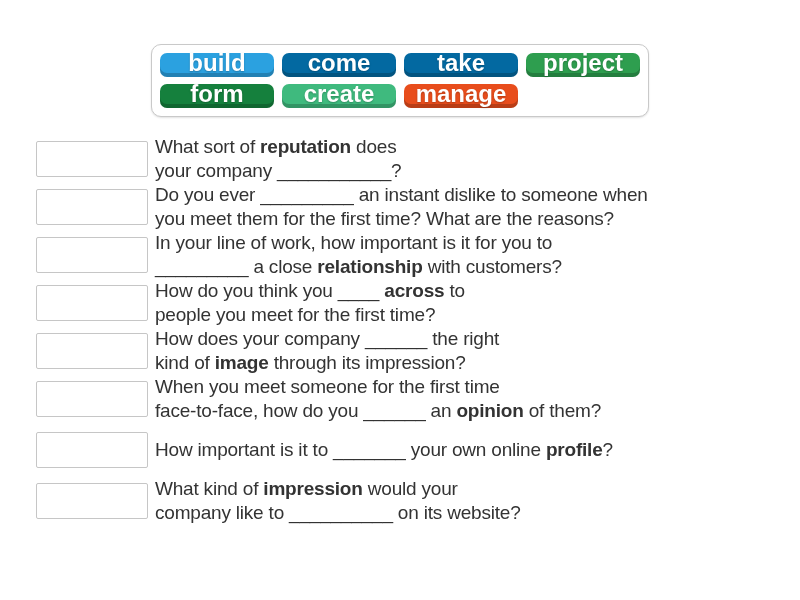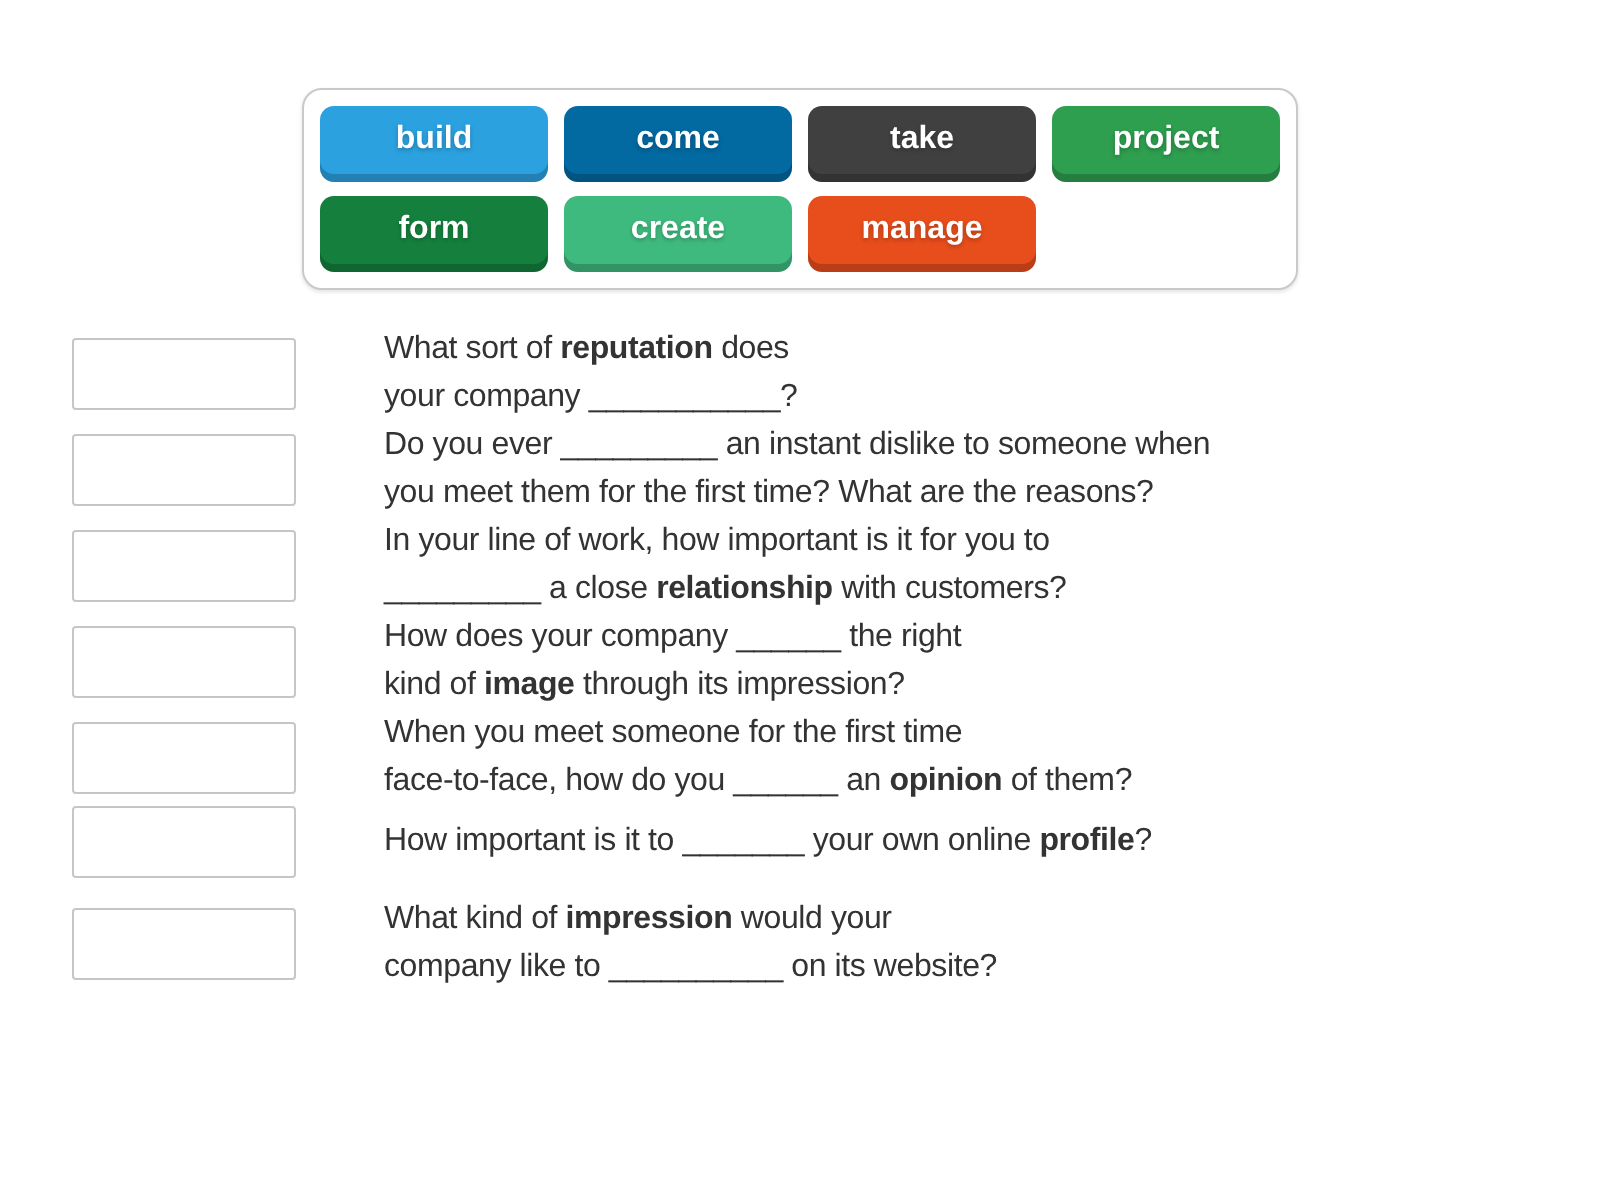--- a/index.html
+++ b/index.html
@@ -24,26 +24,26 @@
     border-radius: 10px;
     padding: 8px;
     display: grid;
     grid-template-columns: repeat(4, 1fr);
     column-gap: 8px;
     row-gap: 7px;
     box-shadow: 0 1px 2px rgba(0,0,0,0.12);
   }
   .bank-btn {
     box-sizing: border-box;
-    height: 38px;
+    height: 24px;
     border: none;
     border-radius: 7px;
     color: #ffffff;
     font-family: inherit;
-    font-size: 16px;
+    font-size: 24px;
     font-weight: 700;
     display: flex;
     align-items: center;
     justify-content: center;
     padding: 0 0 4px 0;
     box-shadow: inset 0 -4px 0 rgba(0,0,0,0.20);
     text-shadow: 0 1px 2px rgba(0,0,0,0.25);
     cursor: pointer;
   }
 
@@ -62,37 +62,36 @@
   .answer-box {
     flex: 0 0 110px;
     width: 110px;
     height: 34px;
     background: #ffffff;
     border: 1px solid #c6c6c6;
     border-radius: 2px;
     margin-right: 7px;
   }
   .q-text {
-    font-size: 16px;
+    font-size: 19px;
     line-height: 24px;
     color: #333333;
     letter-spacing: -0.2px;
-    margin-left: 37px;
   }
   .q-text .b {
     font-weight: 700;
   }
 </style>
 </head>
 <body>
 
 <div class="word-bank">
     <button class="bank-btn" style="background: rgb(43, 161, 224);">build</button>
     <button class="bank-btn" style="background: #0369a1;">come</button>
-    <button class="bank-btn" style="background: #404040;">take</button>
+    <button class="bank-btn" style="background: #0369a1;">take</button>
     <button class="bank-btn" style="background: rgb(46, 158, 79);">project</button>
     <button class="bank-btn" style="background: #15803d;">form</button>
     <button class="bank-btn" style="background: rgb(63, 186, 126);">create</button>
     <button class="bank-btn" style="background: rgb(232, 77, 28);">manage</button>
   </div>
 <div class="questions">
     <div class="q-row">
       <div class="answer-box"></div>
       <div class="q-text">
         <div class="q-line"><span>What sort of </span><span class="b">reputation</span><span> does</span></div>
@@ -104,20 +103,27 @@
       <div class="q-text">
         <div class="q-line"><span>Do you ever _________ an instant dislike to someone when</span></div>
         <div class="q-line"><span>you meet them for the first time? What are the reasons?</span></div>
       </div>
     </div>
     <div class="q-row">
       <div class="answer-box"></div>
       <div class="q-text">
         <div class="q-line"><span>In your line of work, how important is it for you to</span></div>
         <div class="q-line"><span>_________ a close </span><span class="b">relationship</span><span> with customers?</span></div>
+      </div>
+    </div>
+    <div class="q-row">
+      <div class="answer-box"></div>
+      <div class="q-text">
+        <div class="q-line"><span>How do you think you ____ </span><span class="b">across</span><span> to</span></div>
+        <div class="q-line"><span>people you meet for the first time?</span></div>
       </div>
     </div>
     <div class="q-row">
       <div class="answer-box"></div>
       <div class="q-text">
         <div class="q-line"><span>How does your company ______ the right</span></div>
         <div class="q-line"><span>kind of </span><span class="b">image</span><span> through its impression?</span></div>
       </div>
     </div>
     <div class="q-row">

